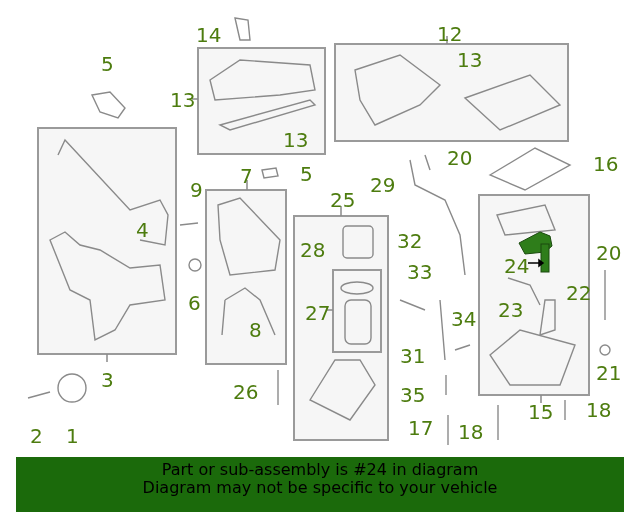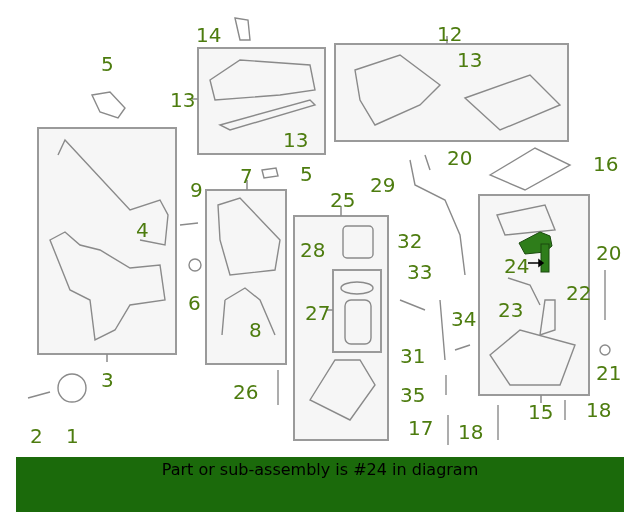--- a/index.html
+++ b/index.html
@@ -118,13 +118,14 @@
   <span class="lbl" style="left:447px;top:148px">20</span>
   <span class="lbl" style="left:400px;top:346px">31</span>
   <span class="lbl" style="left:397px;top:231px">32</span>
   <span class="lbl" style="left:407px;top:262px">33</span>
   <span class="lbl" style="left:451px;top:309px">34</span>
   <span class="lbl" style="left:400px;top:385px">35</span>
 </div>
 
 <div class="banner">
   <div>Part or sub-assembly is #24 in diagram</div>
+  <div>Diagram may not be specific to your vehicle</div>
 </div>
 
 </body></html>

